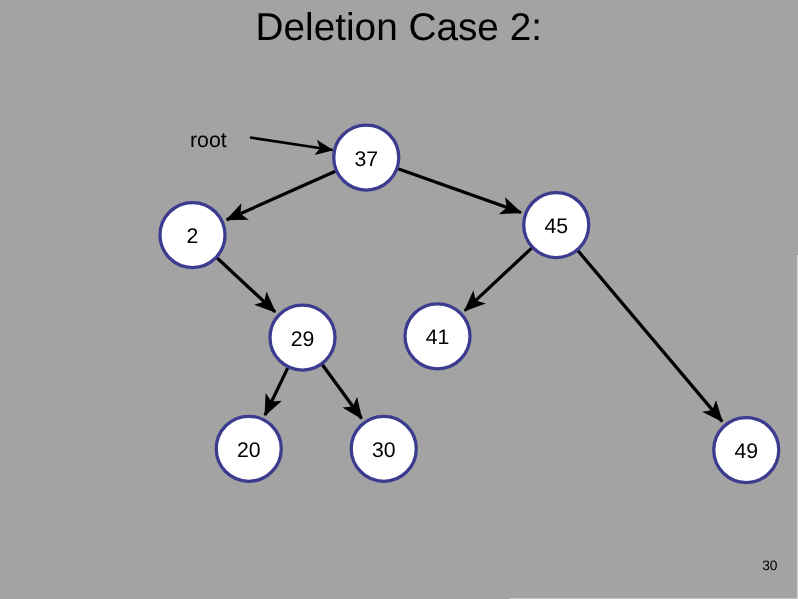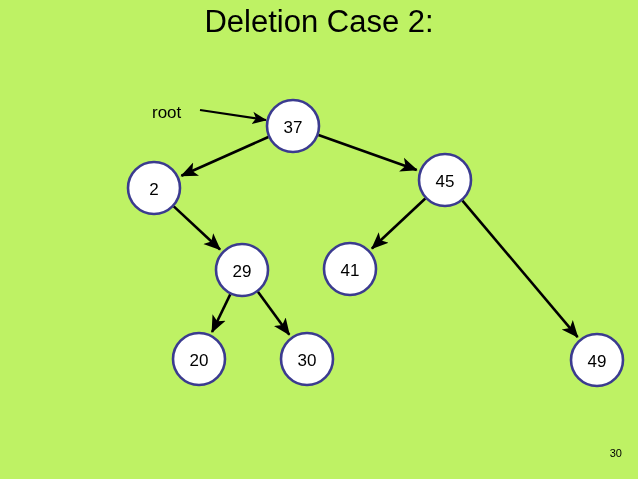--- a/index.html
+++ b/index.html
@@ -5,21 +5,21 @@
 <style>
   html, body {
     margin: 0;
     padding: 0;
     background: #ffffff;
   }
   #slide {
     position: relative;
     width: 638px;
     height: 479px;
-    background: #bef264;
+    background: #a3a3a3;
     overflow: hidden;
     font-family: "Liberation Sans", sans-serif;
   }
   #title {
     position: absolute;
     left: 0;
     top: 4px;
     width: 638px;
     text-align: center;
     font-size: 31px;

